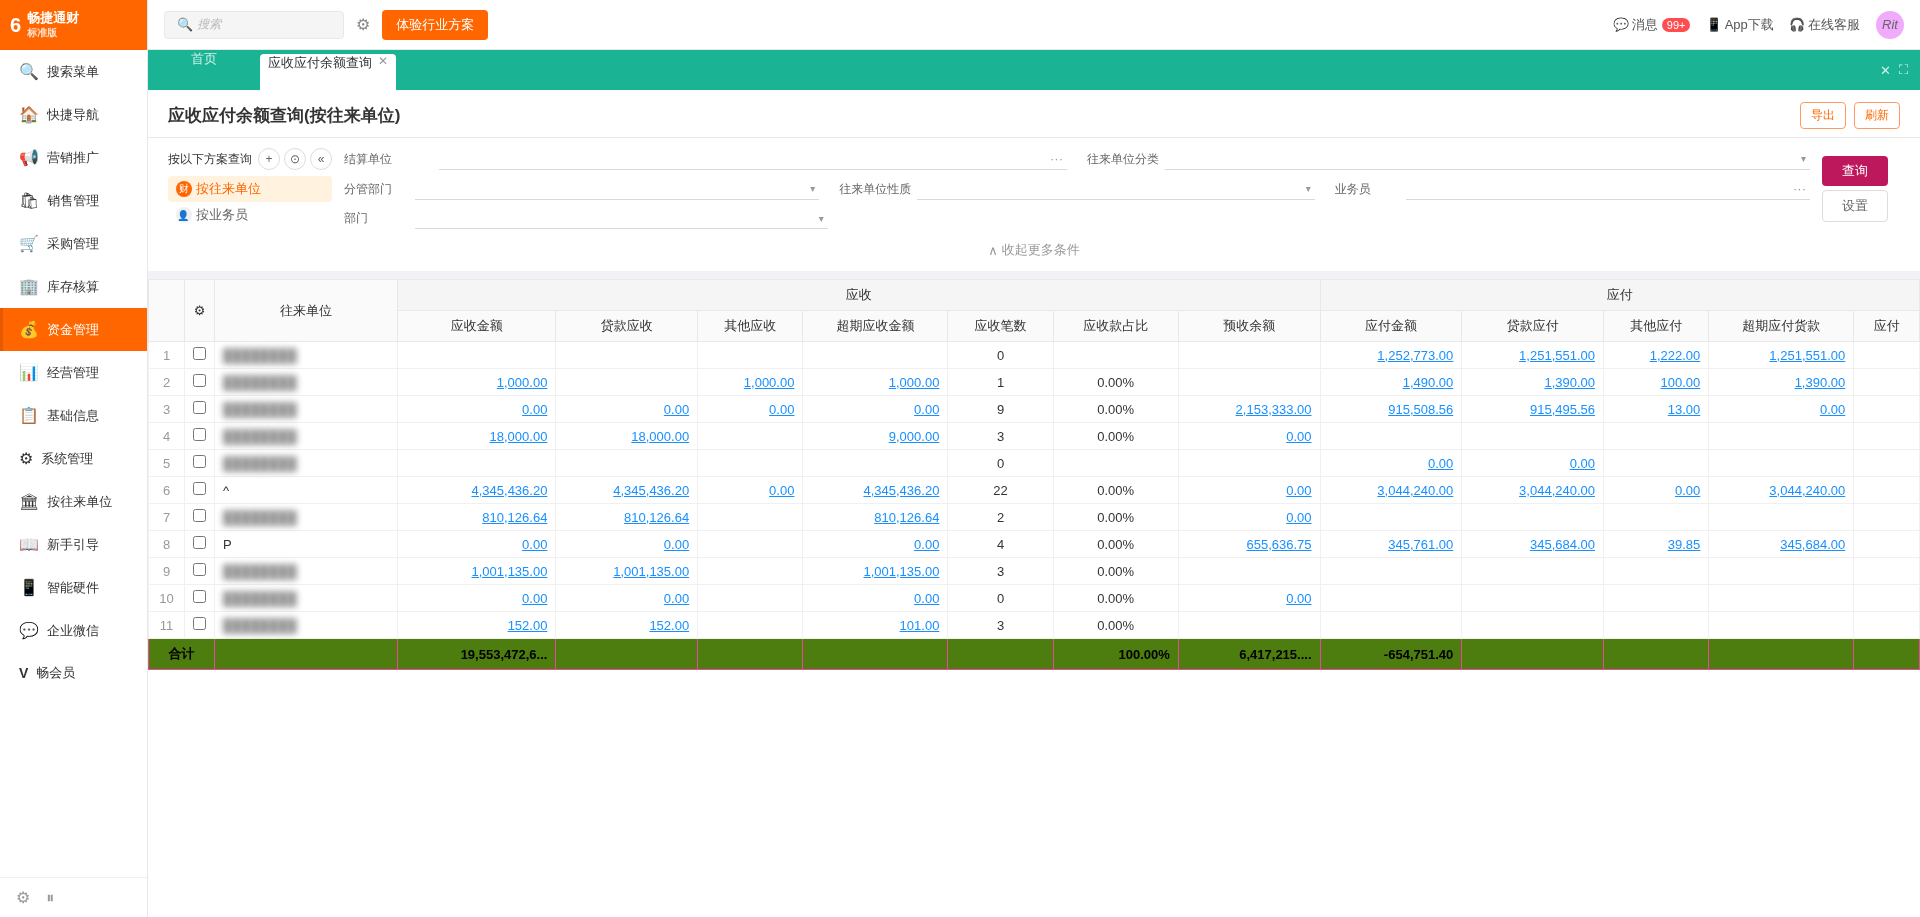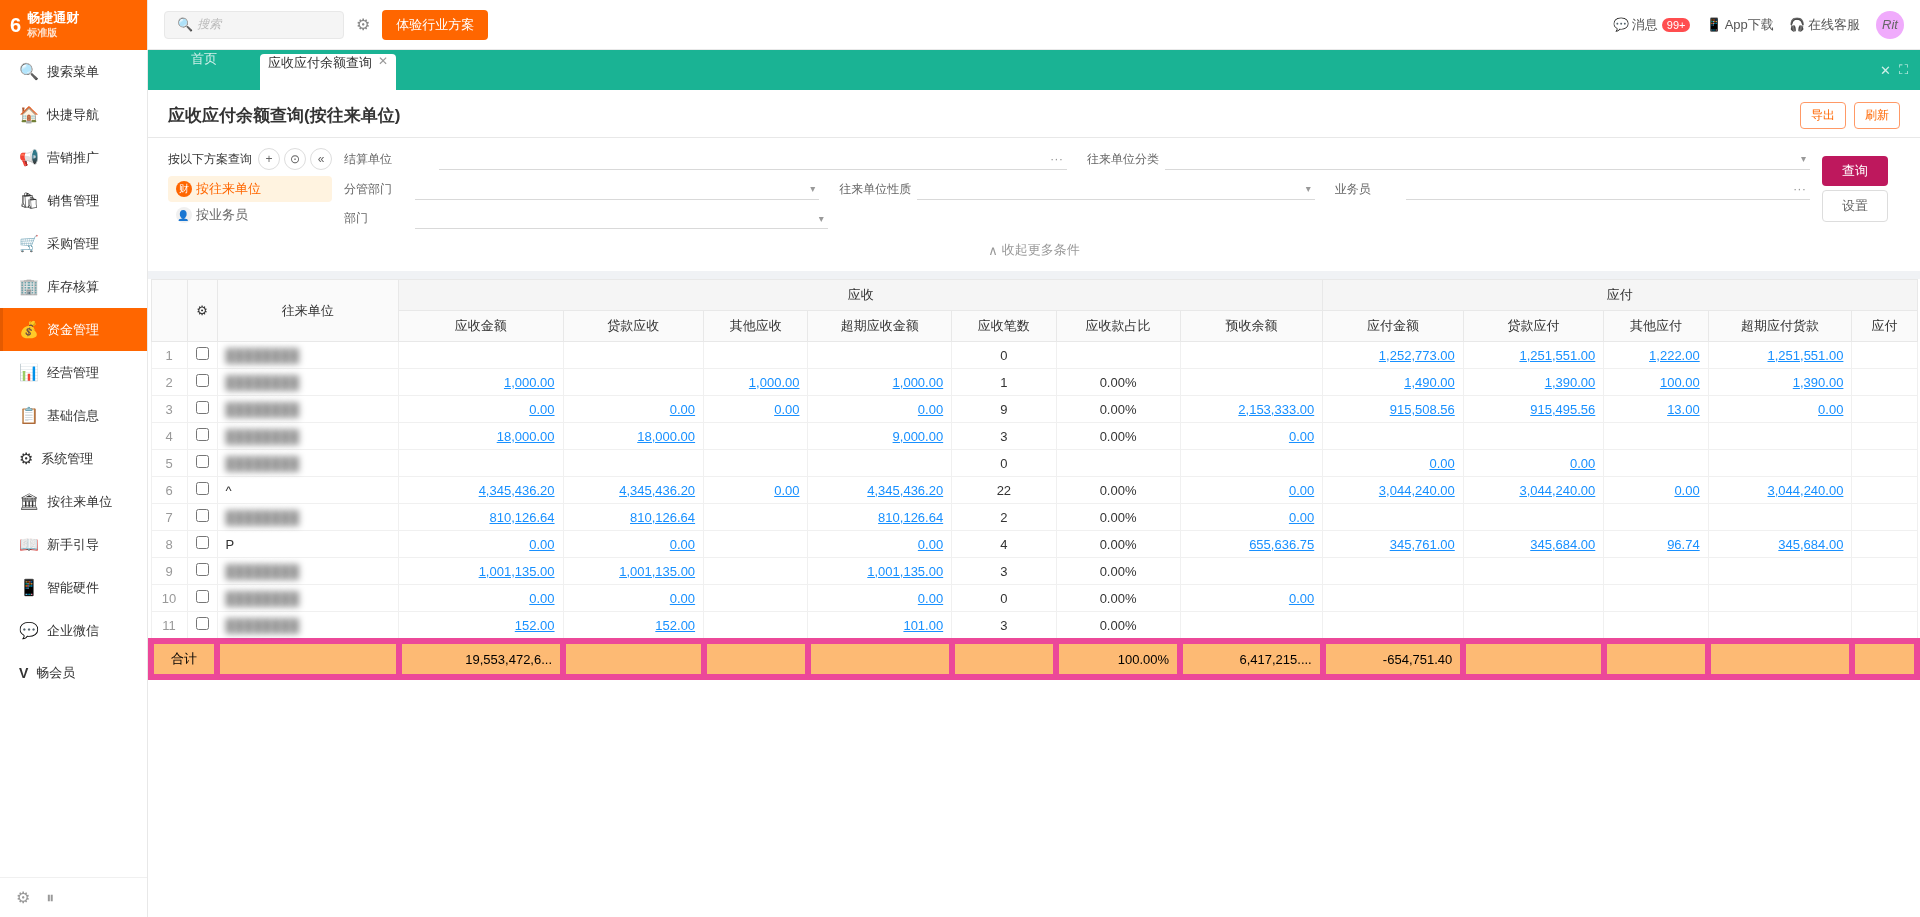--- a/index.html
+++ b/index.html
@@ -351,24 +351,24 @@
       border: 1px solid #f0f0f0;
       padding: 5px 8px;
       color: #333;
       white-space: nowrap;
     }
     tbody td.numeric { text-align: right; }
     tbody td.center { text-align: center; }
     .link-text { color: #1890ff; text-decoration: underline; cursor: pointer; }
     .row-num { color: #999; text-align: center; }
     tfoot td {
-      background: #fdba74;
-      border: 6px solid #ec4899;
+      background: #4d7c0f;
+      border: 1px solid #ec4899;
       padding: 6px 8px;
-      font-weight: normal;
+      font-weight: bold;
       white-space: nowrap;
     }
     tfoot td.numeric { text-align: right; }
 
     .blurred-text {
       color: transparent;
       text-shadow: 0 0 6px rgba(0,0,0,0.4);
       user-select: none;
     }
 
@@ -759,21 +759,21 @@
               <td>P</td>
               <td class="numeric"><span class="link-text">0.00</span></td>
               <td class="numeric"><span class="link-text">0.00</span></td>
               <td class="numeric"></td>
               <td class="numeric"><span class="link-text">0.00</span></td>
               <td class="center">4</td>
               <td class="center">0.00%</td>
               <td class="numeric"><span class="link-text">655,636.75</span></td>
               <td class="numeric"><span class="link-text">345,761.00</span></td>
               <td class="numeric"><span class="link-text">345,684.00</span></td>
-              <td class="numeric"><span class="link-text">96.74</span></td>
+              <td class="numeric"><span class="link-text">39.85</span></td>
               <td class="numeric"><span class="link-text">345,684.00</span></td>
               <td class="numeric"></td>
             </tr>
             <tr>
               <td class="row-num">9</td>
               <td class="center"><input type="checkbox" style=""></td>
               <td><span class="blurred-text">████████</span></td>
               <td class="numeric"><span class="link-text">1,001,135.00</span></td>
               <td class="numeric"><span class="link-text">1,001,135.00</span></td>
               <td class="numeric"></td>

